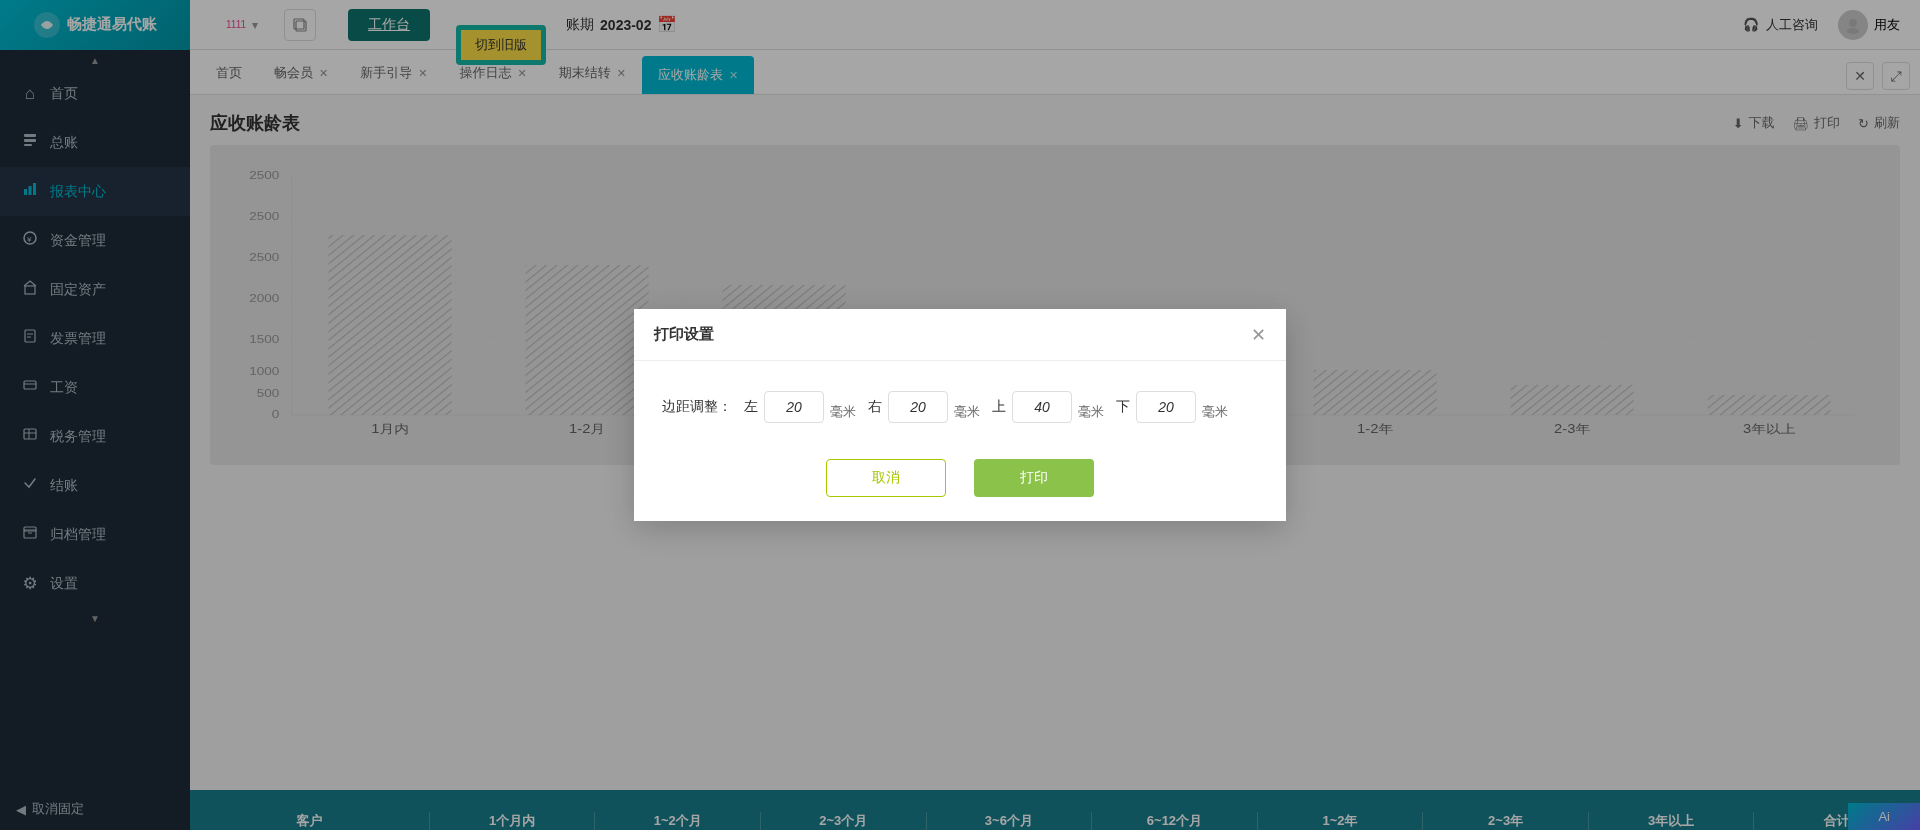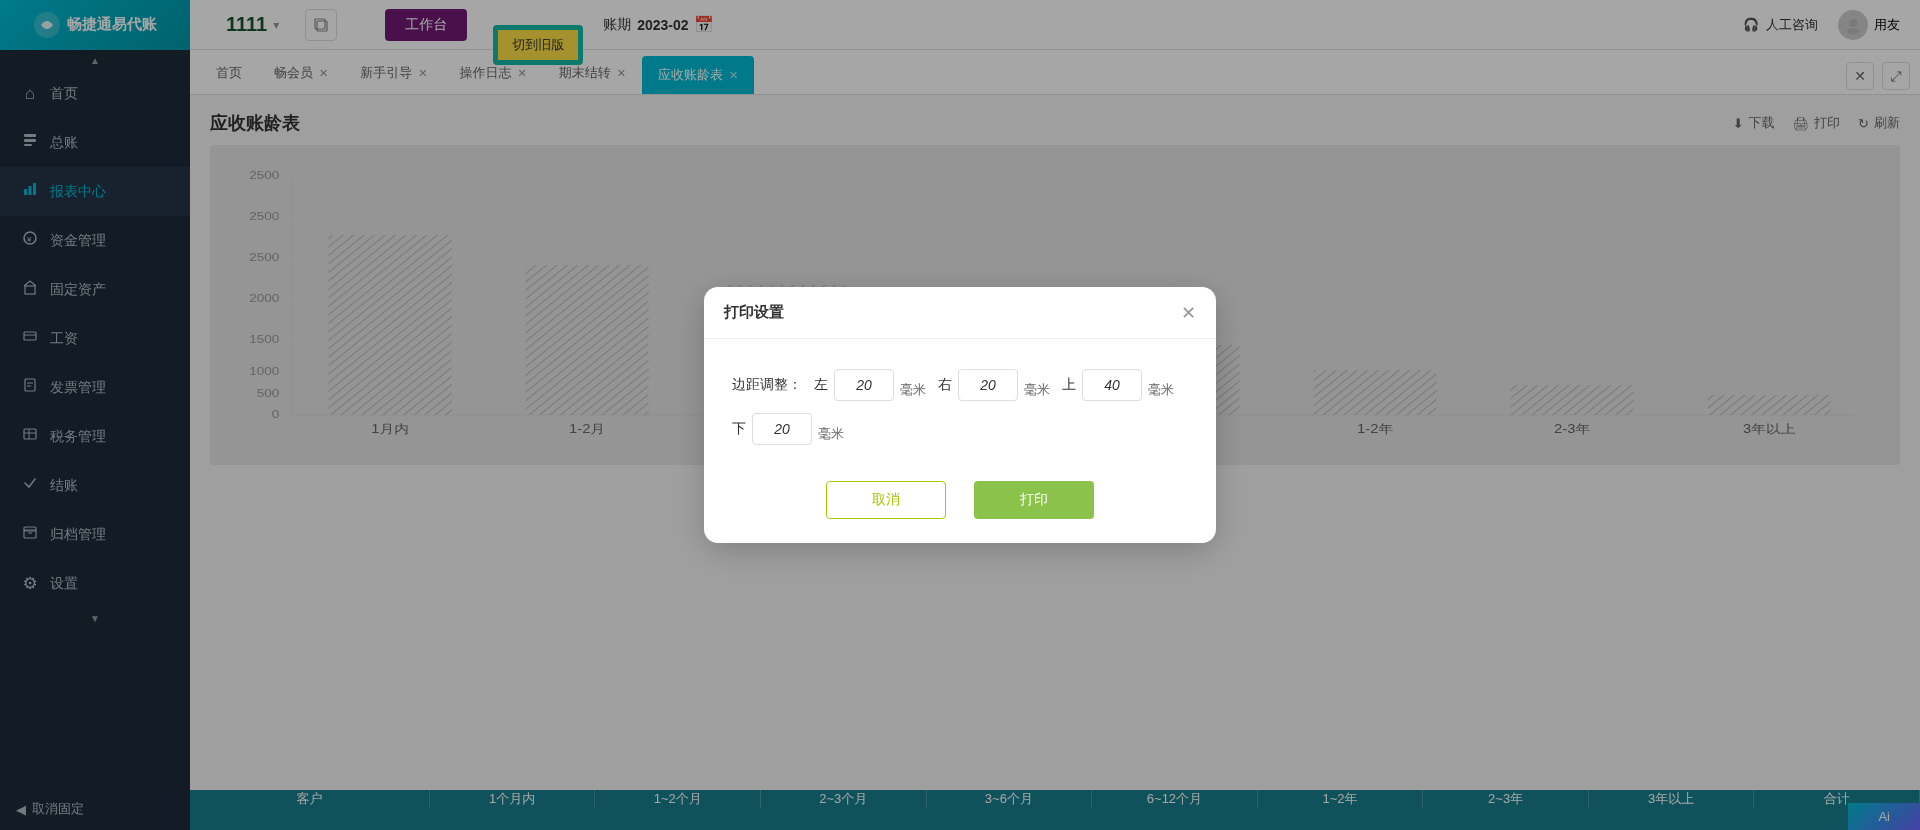--- a/index.html
+++ b/index.html
@@ -37,50 +37,50 @@
       margin-right: 6px;
     }
     .company-selector {
       display: flex;
       align-items: center;
       margin-left: 20px;
       gap: 6px;
       cursor: pointer;
     }
     .company-name {
-      font-size: 20px;
-      color: #14532d;
-      font-weight: bold;
+      font-size: 10px;
+      color: #ec4899;
     }
     .dropdown-icon {
       color: #999;
       font-size: 12px;
     }
     .copy-icon-btn {
       width: 32px;
       height: 32px;
       border: 1px solid #ddd;
       border-radius: 4px;
       background: #fff;
       display: flex;
       align-items: center;
       justify-content: center;
       cursor: pointer;
       margin-left: 10px;
       color: #666;
     }
     .workbench-btn {
-      background: #701a75;
+      background: #0f766e;
       color: #fff;
       border: none;
       border-radius: 4px;
       padding: 7px 20px;
       font-size: 14px;
       cursor: pointer;
-      margin-left: 32px;
+      margin-left: 16px;
+      text-decoration: underline;
     }
     .switch-old-btn {
       border: 5px solid #14b8a6;
       background: #fde047;
       color: #333;
       border-radius: 4px;
       padding: 6px 14px;
       font-size: 13px;
       cursor: pointer;
       margin-left: 10px;
@@ -307,21 +307,22 @@
 
     
     .bottom-table {
       position: absolute;
       bottom: 0;
       left: 0;
       right: 0;
       height: 40px;
       background: #1a7f8e;
       display: flex;
-      align-items: flex-start;
+      align-items: flex-end;
+      font-weight: bold;
     }
     .table-header-cell {
       flex: 1;
       text-align: center;
       color: #fff;
       font-size: 13px;
       border-right: 1px solid rgba(255,255,255,0.2);
       padding: 0 8px;
       white-space: nowrap;
       overflow: hidden;
@@ -349,22 +350,22 @@
       position: fixed;
       top: 0; left: 0; right: 0; bottom: 0;
       background: rgba(0,0,0,0.35);
       display: flex;
       align-items: center;
       justify-content: center;
       z-index: 1000;
     }
     .modal-box {
       background: #fff;
-      border-radius: 14px;
-      width: 512px;
+      border-radius: 0;
+      width: 652px;
       box-shadow: 0 8px 32px rgba(0,0,0,0.2);
       overflow: hidden;
     }
     .modal-header {
       display: flex;
       align-items: center;
       justify-content: space-between;
       padding: 16px 20px;
       border-bottom: 1px solid #eee;
     }
@@ -514,35 +515,35 @@
         <svg width="16" height="16" viewBox="0 0 16 16" fill="none">
             <rect x="3" y="7" width="10" height="8" stroke="#b0bec5" stroke-width="1.2" fill="none"></rect>
             <path d="M2 7 L8 2 L14 7" stroke="#b0bec5" stroke-width="1.2" fill="none"></path>
           </svg>
       </span>
       <span>固定资产</span>
     </div>
     <div class="sidebar-item">
       <span class="item-icon">
         <svg width="16" height="16" viewBox="0 0 16 16" fill="none">
-            <rect x="2" y="4" width="12" height="8" rx="1" stroke="#b0bec5" stroke-width="1.2" fill="none"></rect>
-            <line x1="2" y1="7" x2="14" y2="7" stroke="#b0bec5" stroke-width="1"></line>
-          </svg>
-      </span>
-      <span>工资</span>
-    </div>
-    <div class="sidebar-item">
-      <span class="item-icon">
-        <svg width="16" height="16" viewBox="0 0 16 16" fill="none">
             <rect x="3" y="2" width="10" height="12" rx="1" stroke="#b0bec5" stroke-width="1.2" fill="none"></rect>
             <line x1="5" y1="6" x2="11" y2="6" stroke="#b0bec5" stroke-width="1"></line>
             <line x1="5" y1="9" x2="9" y2="9" stroke="#b0bec5" stroke-width="1"></line>
           </svg>
       </span>
       <span>发票管理</span>
+    </div>
+    <div class="sidebar-item">
+      <span class="item-icon">
+        <svg width="16" height="16" viewBox="0 0 16 16" fill="none">
+            <rect x="2" y="4" width="12" height="8" rx="1" stroke="#b0bec5" stroke-width="1.2" fill="none"></rect>
+            <line x1="2" y1="7" x2="14" y2="7" stroke="#b0bec5" stroke-width="1"></line>
+          </svg>
+      </span>
+      <span>工资</span>
     </div>
     <div class="sidebar-item">
       <span class="item-icon">
         <svg width="16" height="16" viewBox="0 0 16 16" fill="none">
             <rect x="2" y="3" width="12" height="10" rx="1" stroke="#b0bec5" stroke-width="1.2" fill="none"></rect>
             <line x1="2" y1="7" x2="14" y2="7" stroke="#b0bec5" stroke-width="1"></line>
             <line x1="7" y1="3" x2="7" y2="13" stroke="#b0bec5" stroke-width="1"></line>
           </svg>
       </span>
       <span>税务管理</span>

